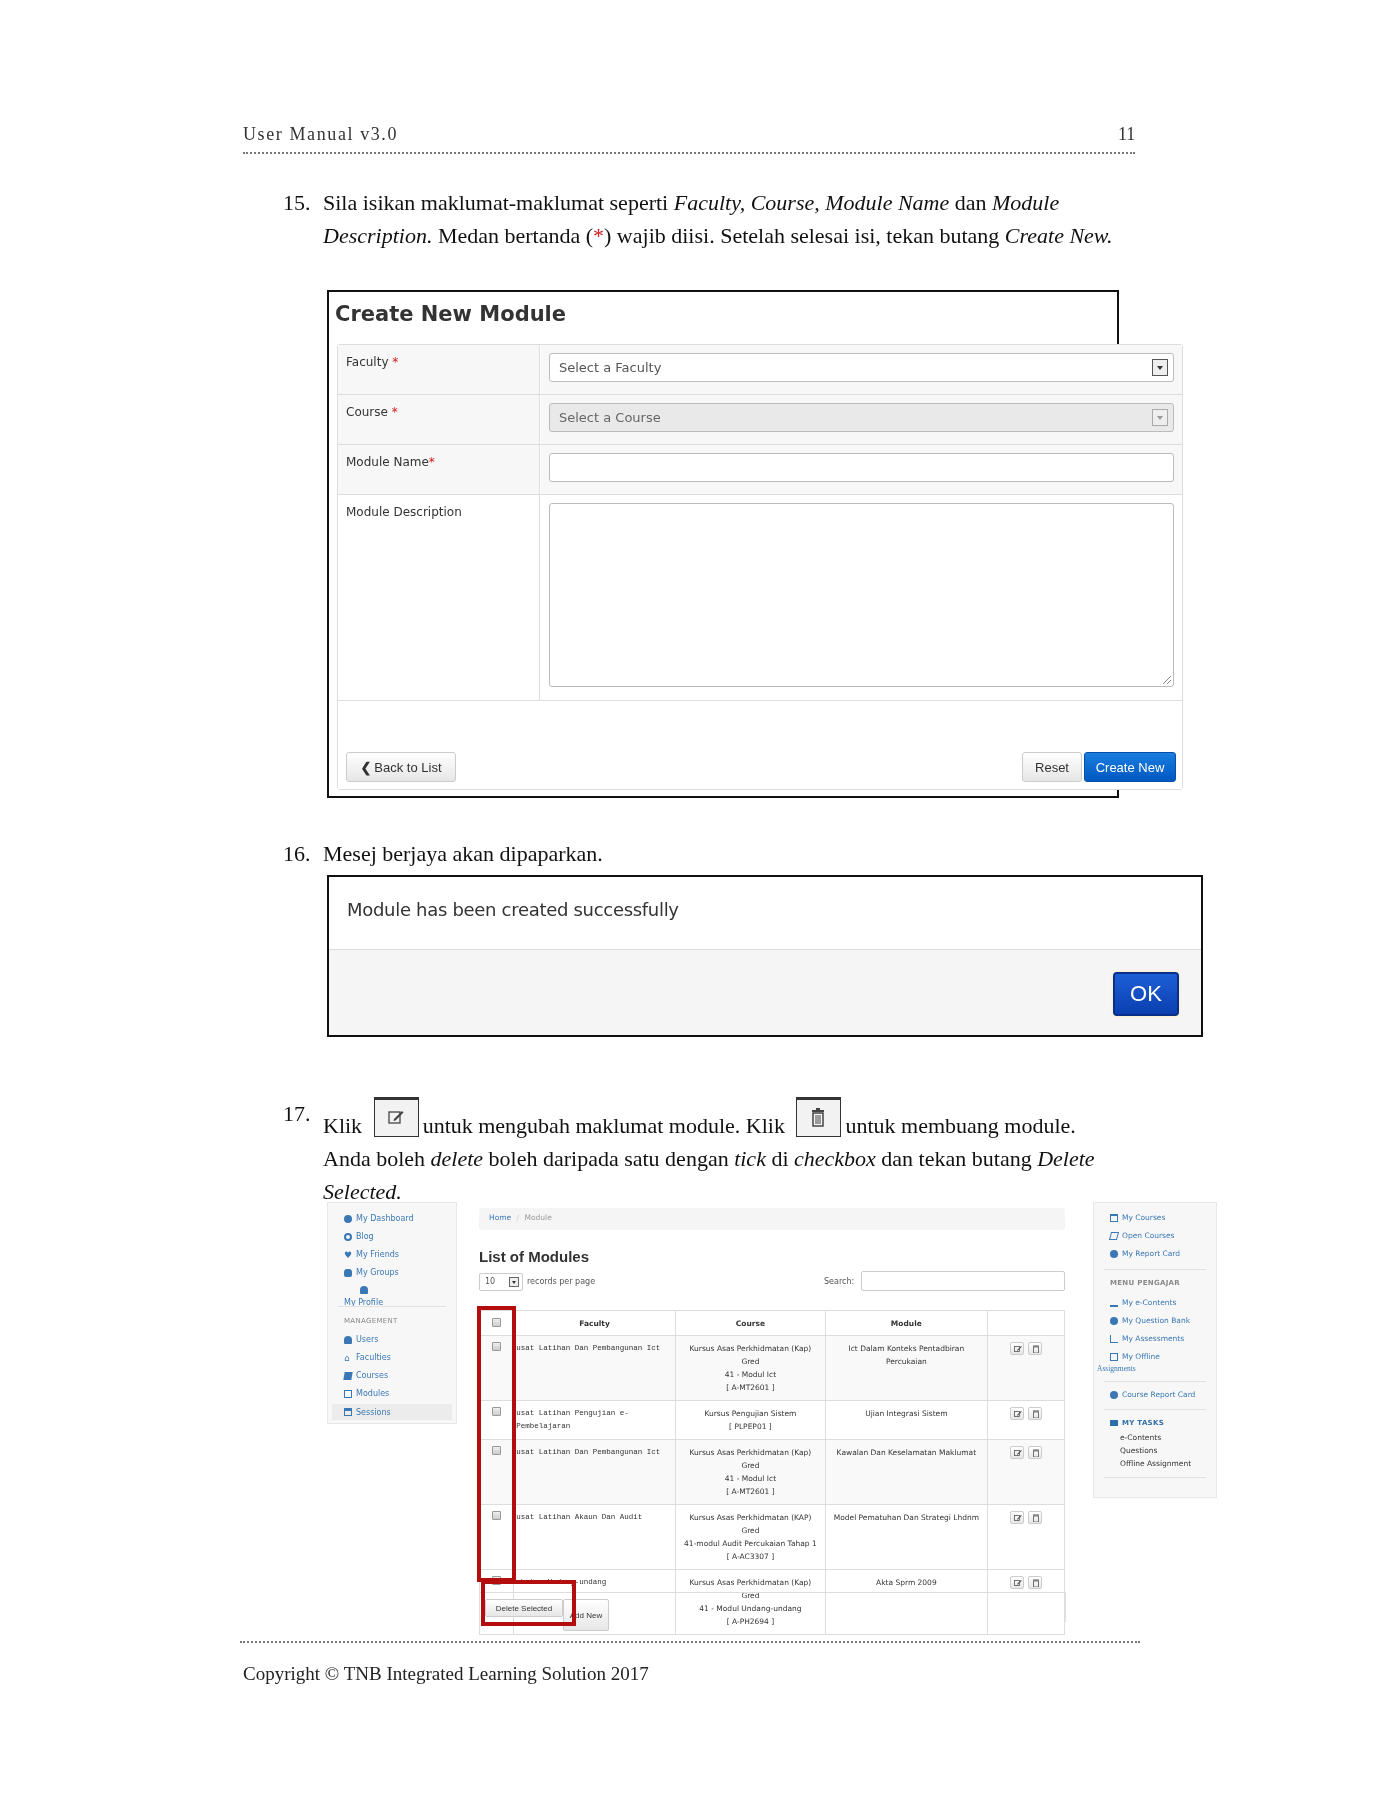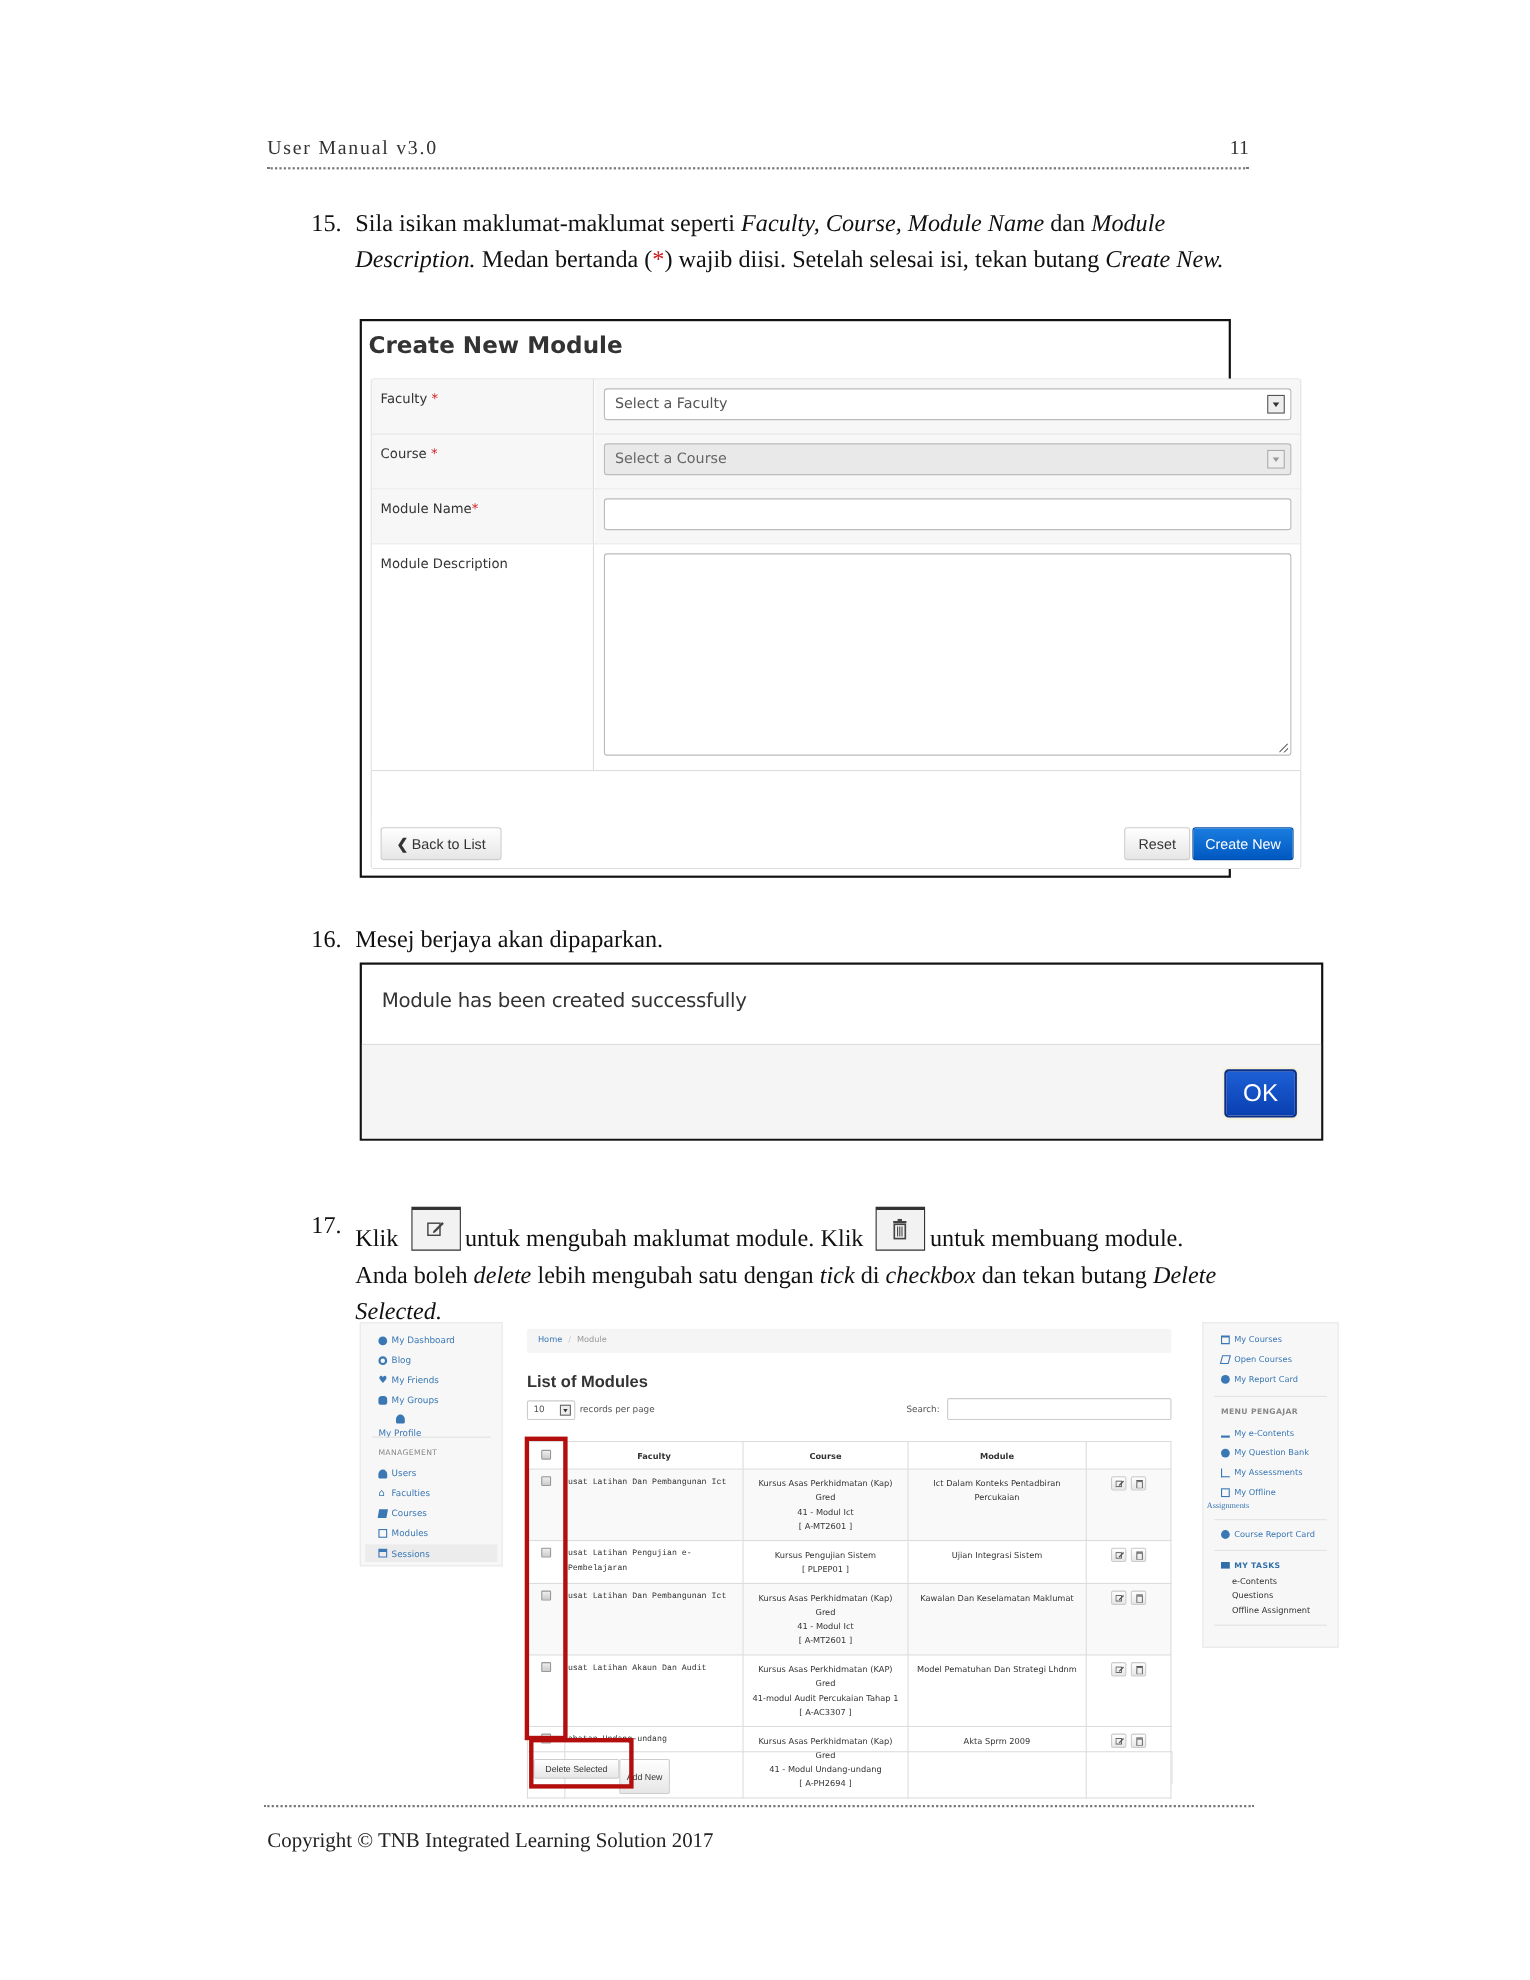--- a/index.html
+++ b/index.html
@@ -212,21 +212,21 @@
     <span class="inline-icon-btn">
       <svg width="18" height="20" viewBox="0 0 18 20">
           <rect x="3" y="2" width="12" height="2" fill="#444"></rect>
           <rect x="7" y="0" width="4" height="2" fill="#444"></rect>
           <rect x="4" y="5" width="10" height="13" fill="none" stroke="#444" stroke-width="1.5"></rect>
           <line x1="7" y1="7" x2="7" y2="16" stroke="#444"></line>
           <line x1="9" y1="7" x2="9" y2="16" stroke="#444"></line>
           <line x1="11" y1="7" x2="11" y2="16" stroke="#444"></line>
         </svg>
     </span><span>untuk membuang module.</span><br>
-    <span>Anda boleh </span><i>delete</i><span> lebih mengubah satu dengan </span><i>tick</i><span> di </span><i>checkbox</i><span> dan tekan butang </span><i>Delete Selected.</i>
+    <span>Anda boleh </span><i>delete</i><span> boleh daripada satu dengan </span><i>tick</i><span> di </span><i>checkbox</i><span> dan tekan butang </span><i>Delete Selected.</i>
   </div>
 </div>
 
 <div class="abs shot-list">
 
   <div class="left-nav">
     <div class="nav-item" style="top:11px;">
         <span class="ico" style="background:#3a78b5;border-radius:50%;"></span>
         <span>My Dashboard</span>
       </div>

